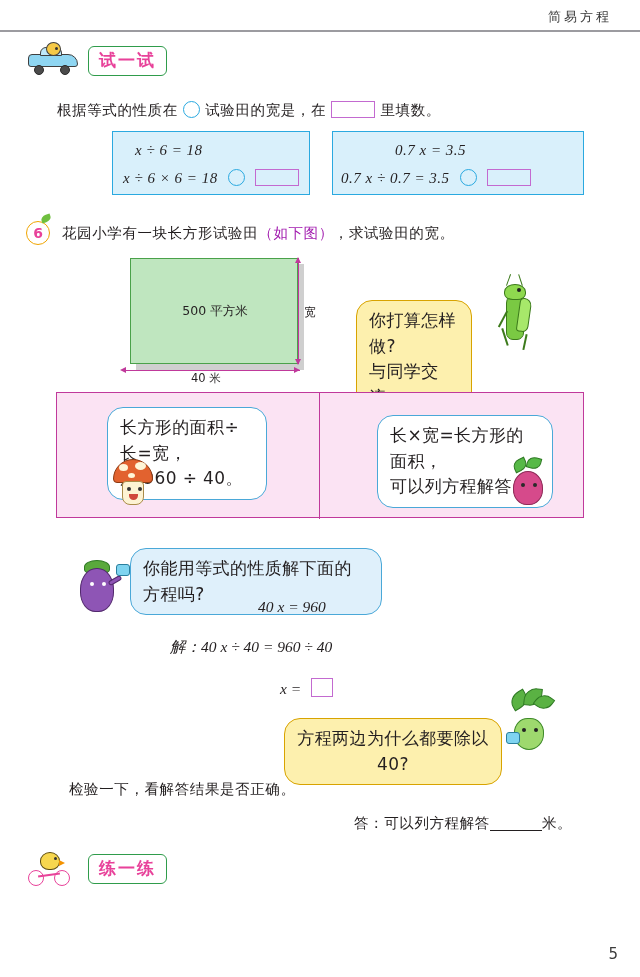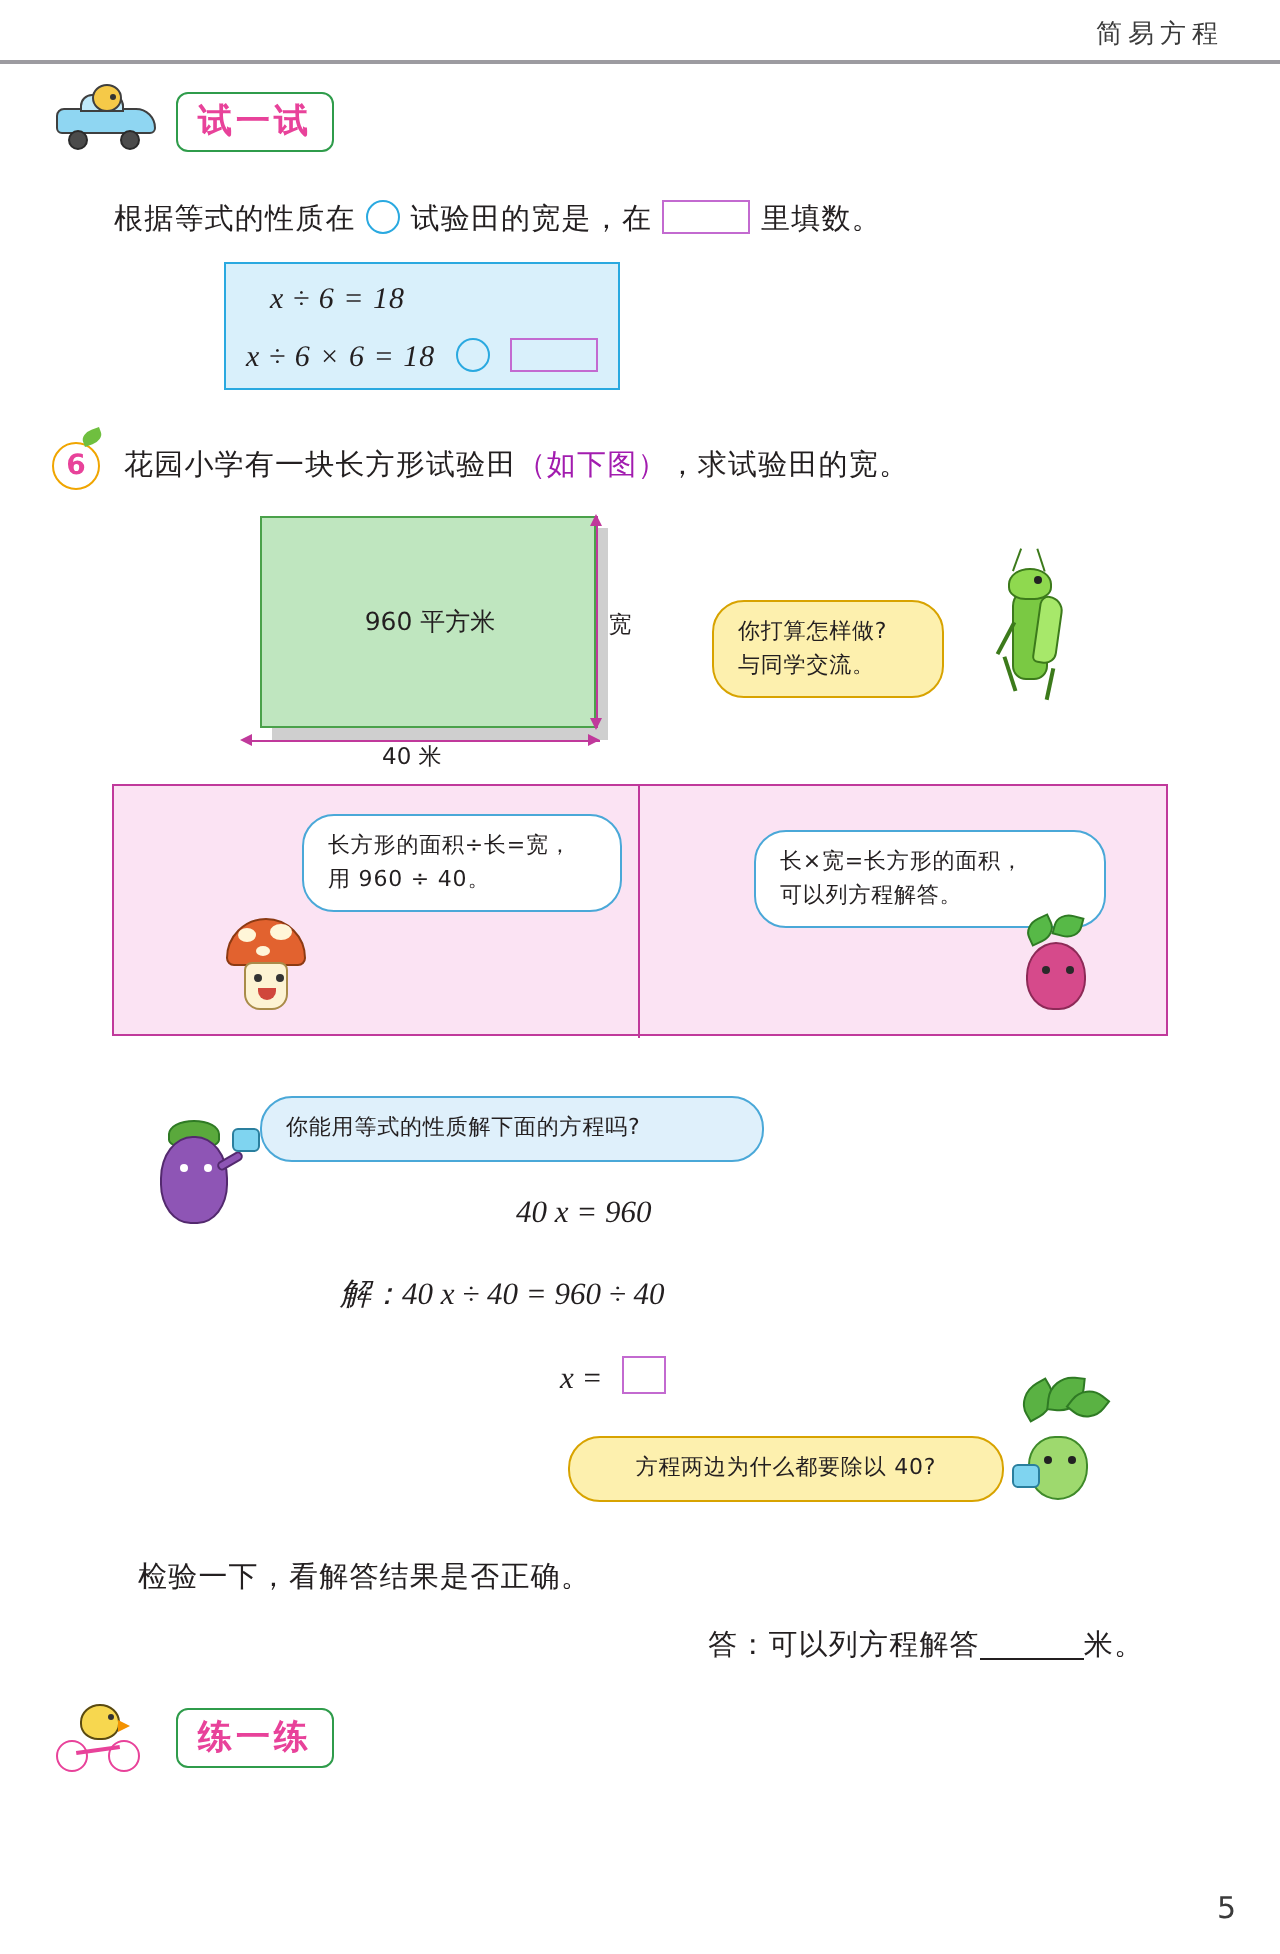--- a/index.html
+++ b/index.html
@@ -239,21 +239,21 @@
   }
   .vert-text {
     writing-mode: vertical-rl;
     text-orientation: upright;
     letter-spacing: 1px;
   }
   
   .bubble {
     position: absolute;
     border-radius: 16px;
-    font-size: 11px;
+    font-size: 17px;
     line-height: 1.5;
     padding: 7px 12px;
     font-family: "DejaVu Sans", sans-serif;
     letter-spacing: 0.4px;
   }
   .bubble.yellow {
     background: #fdf0ae;
     border: 1.4px solid #d8a300;
   }
   .bubble.blue {
@@ -421,33 +421,41 @@
 
   <div class="bluebox" style="left:112px; top:131px; width:198px; height:64px;">
     <div class="eqline ital" style="left:22px; top:10px;">x ÷ 6 = 18</div>
     <div class="eqline ital" style="left:10px; top:37px;">
       <span>x ÷ 6 × 6 = 18</span>
       <span class="circ" style="margin-left:6px;"></span>
       <span class="boxblank" style="margin-left:6px;"></span>
     </div>
   </div>
 
+  <div class="bluebox" style="left:332px; top:131px; width:252px; height:64px;">
+    <div class="eqline ital" style="left:62px; top:10px;">0.7 x = 3.5</div>
+    <div class="eqline ital" style="left:8px; top:37px;">
+      <span>0.7 x ÷ 0.7 = 3.5</span>
+      <span class="circ" style="margin-left:6px;"></span>
+      <span class="boxblank" style="margin-left:6px;"></span>
+    </div>
+  </div>
 
   <div class="numbubble" style="left:26px; top:221px;">
     <div class="leaf"></div>
     <span>6</span>
   </div>
   <div class="txt" style="left:62px; top:222px; width:560px;">
     <span>花园小学有一块长方形试验田</span><span class="pink">（如下图）</span><span>，求试验田的宽。</span>
   </div>
 
   <div class="rect-figure" style="left:130px; top:258px; width:200px; height:120px;">
     <div class="rect-shadow"></div>
     <div class="rect-main">
-      <div class="rect-label">960 平方米</div>
+      <div class="rect-label">500 平方米</div>
     </div>
 
     <div class="dim-line dim-v" style="left:168px; top:0px; height:106px;"></div>
     <div class="arrow arr-up" style="left:164.5px; top:-1px;"></div>
     <div class="arrow arr-down" style="left:164.5px; top:101px;"></div>
     <div class="dim-text vert-text" style="left:172px; top:38px;">宽</div>
 
     <div class="dim-line dim-h" style="left:-8px; top:112px; width:178px;"></div>
     <div class="arrow arr-left" style="left:-10px; top:108.5px;"></div>
     <div class="arrow arr-right" style="left:164px; top:108.5px;"></div>
@@ -466,21 +474,21 @@
     <div class="head"></div>
     <div class="eye"></div>
     <div class="leg" style="left:4px; top:26px; height:18px; transform:rotate(28deg);"></div>
     <div class="leg" style="left:6px; top:44px; height:18px; transform:rotate(-18deg);"></div>
     <div class="leg" style="left:26px; top:50px; height:16px; transform:rotate(12deg);"></div>
   </div>
 
   <div class="pinkpanel" style="left:56px; top:392px; width:528px; height:126px;">
     <div class="pink-divider" style="left:262px; top:0; height:126px;"></div>
 
-    <div class="bubble white" style="left:50px; top:14px; width:160px;margin-left:44px;">
+    <div class="bubble white" style="left:50px; top:14px; width:160px;">
       <div>长方形的面积÷长=宽，</div>
       <div>用 960 ÷ 40。</div>
     </div>
     <div class="chr mush" style="left:56px; top:66px; width:44px; height:50px;">
       <div class="cap"></div>
       <div class="spot" style="left:6px; top:5px; width:9px; height:7px;"></div>
       <div class="spot" style="left:22px; top:3px; width:11px; height:8px;"></div>
       <div class="spot" style="left:15px; top:14px; width:7px; height:5px;"></div>
       <div class="stem"></div>
       <div class="eye" style="left:14px;"></div>

